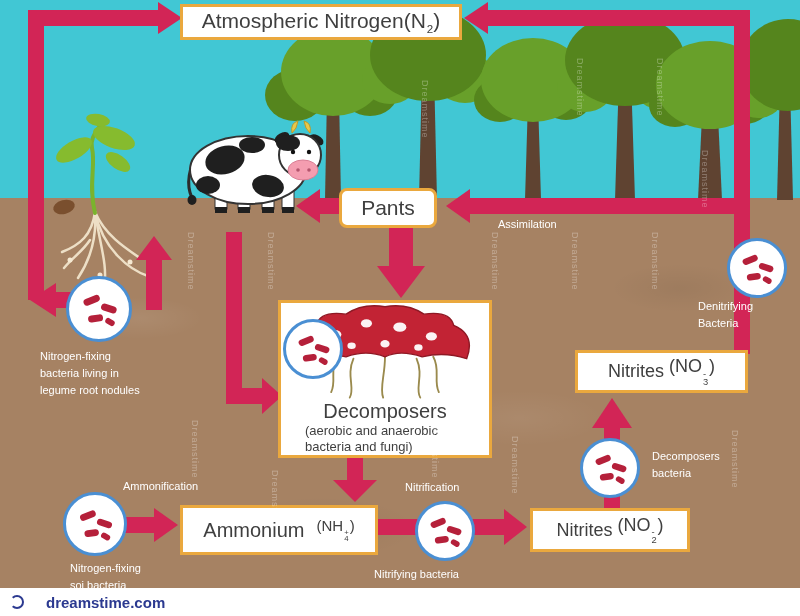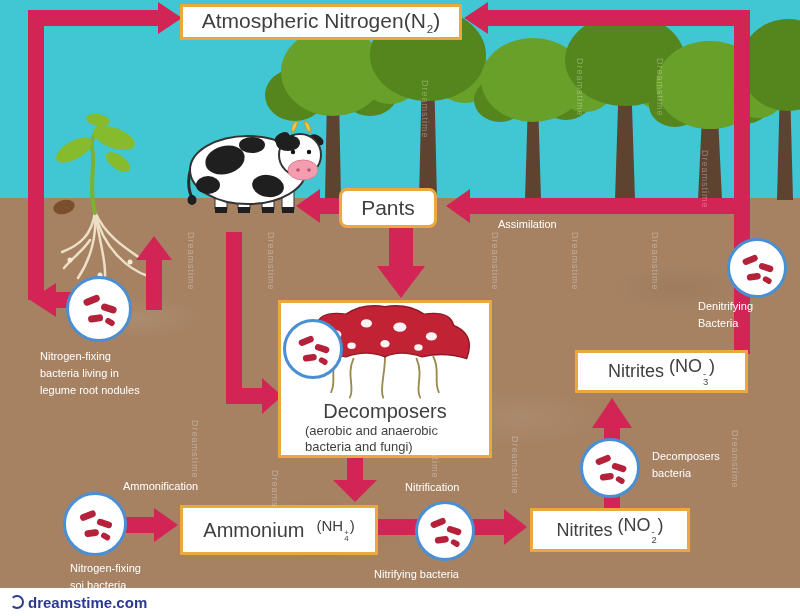--- a/index.html
+++ b/index.html
@@ -29,21 +29,21 @@
   .bact-circle{position:absolute;background:#fff;border:3px solid var(--circle-border);
        border-radius:50%;z-index:4;box-sizing:border-box;display:flex;align-items:center;justify-content:center;}
   .glabel{position:absolute;color:#fff;font-size:11px;line-height:1.55;z-index:3;white-space:nowrap;}
   .sb{font-size:0.55em;vertical-align:-0.35em;margin-left:1px;}
   .ss{display:inline-flex;flex-direction:column;align-items:flex-start;line-height:0.85;
       font-size:0.52em;vertical-align:-0.45em;margin:0 1px;}
   .formula{font-size:15px;margin-left:12px;}
   .wm{position:absolute;z-index:6;writing-mode:vertical-rl;font-size:9px;letter-spacing:1px;
       color:rgba(255,255,255,0.32);pointer-events:none;user-select:none;}
   .footer{position:absolute;left:0;bottom:0;width:800px;height:28px;background:#fff;z-index:7;
-      display:flex;align-items:center;padding:0 10px;box-sizing:border-box;gap:4px;}
+      display:flex;align-items:center;padding:0 10px;box-sizing:border-box;gap:22px;}
   .brand{color:var(--brand-blue);font-weight:bold;font-size:15px;}
   .swirl{width:14px;height:14px;border:2.5px solid var(--brand-blue);border-radius:50%;
       border-left-color:transparent;box-sizing:border-box;}
 </style>
 </head>
 <body>
 
 <div class="canvas">
 
   <div class="sky"></div>

